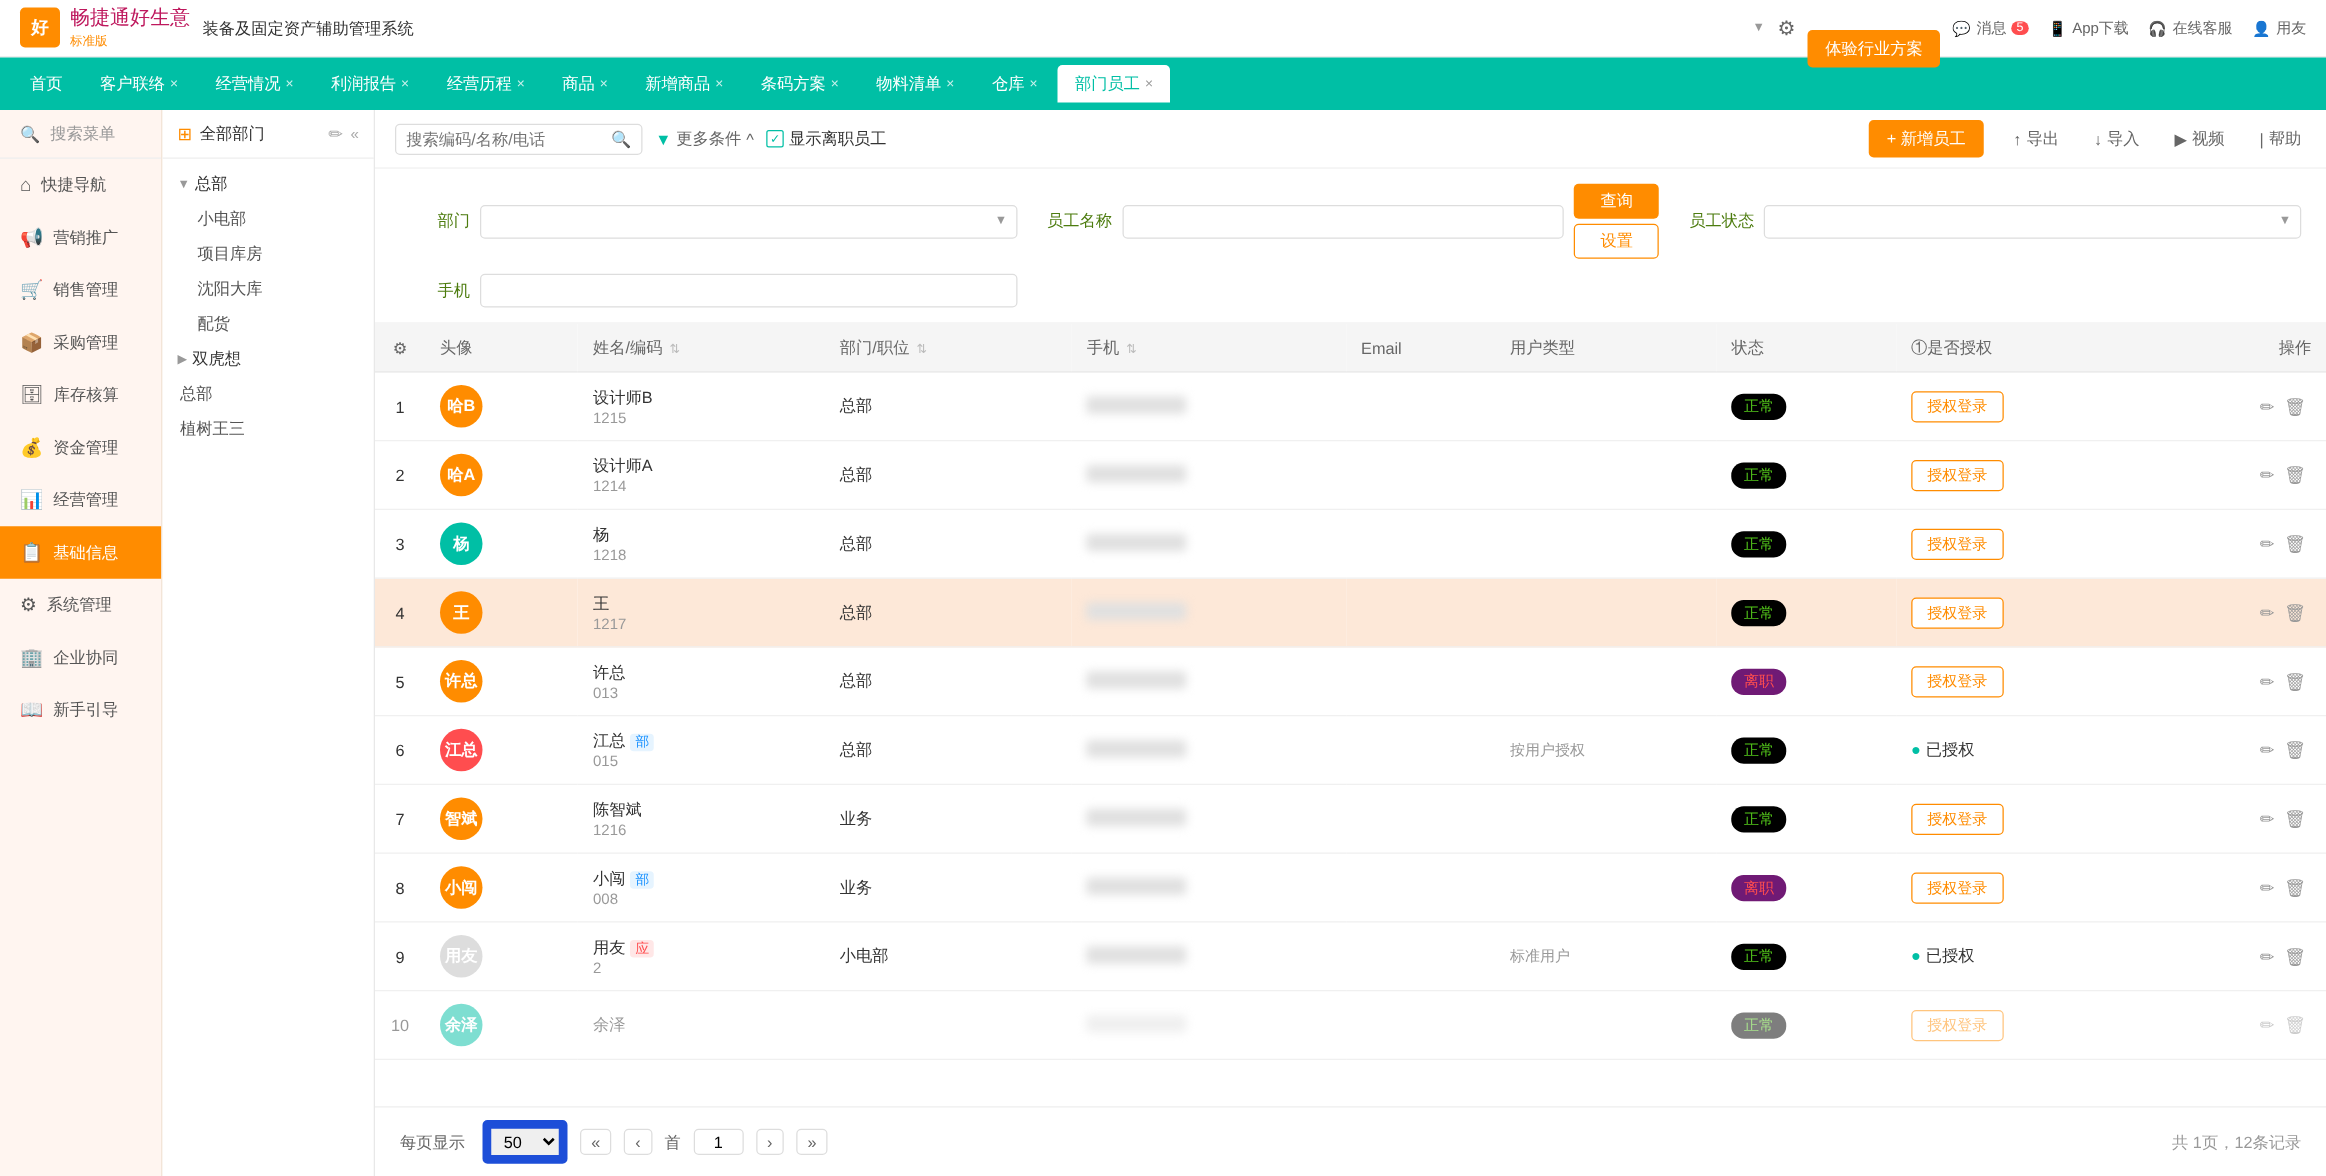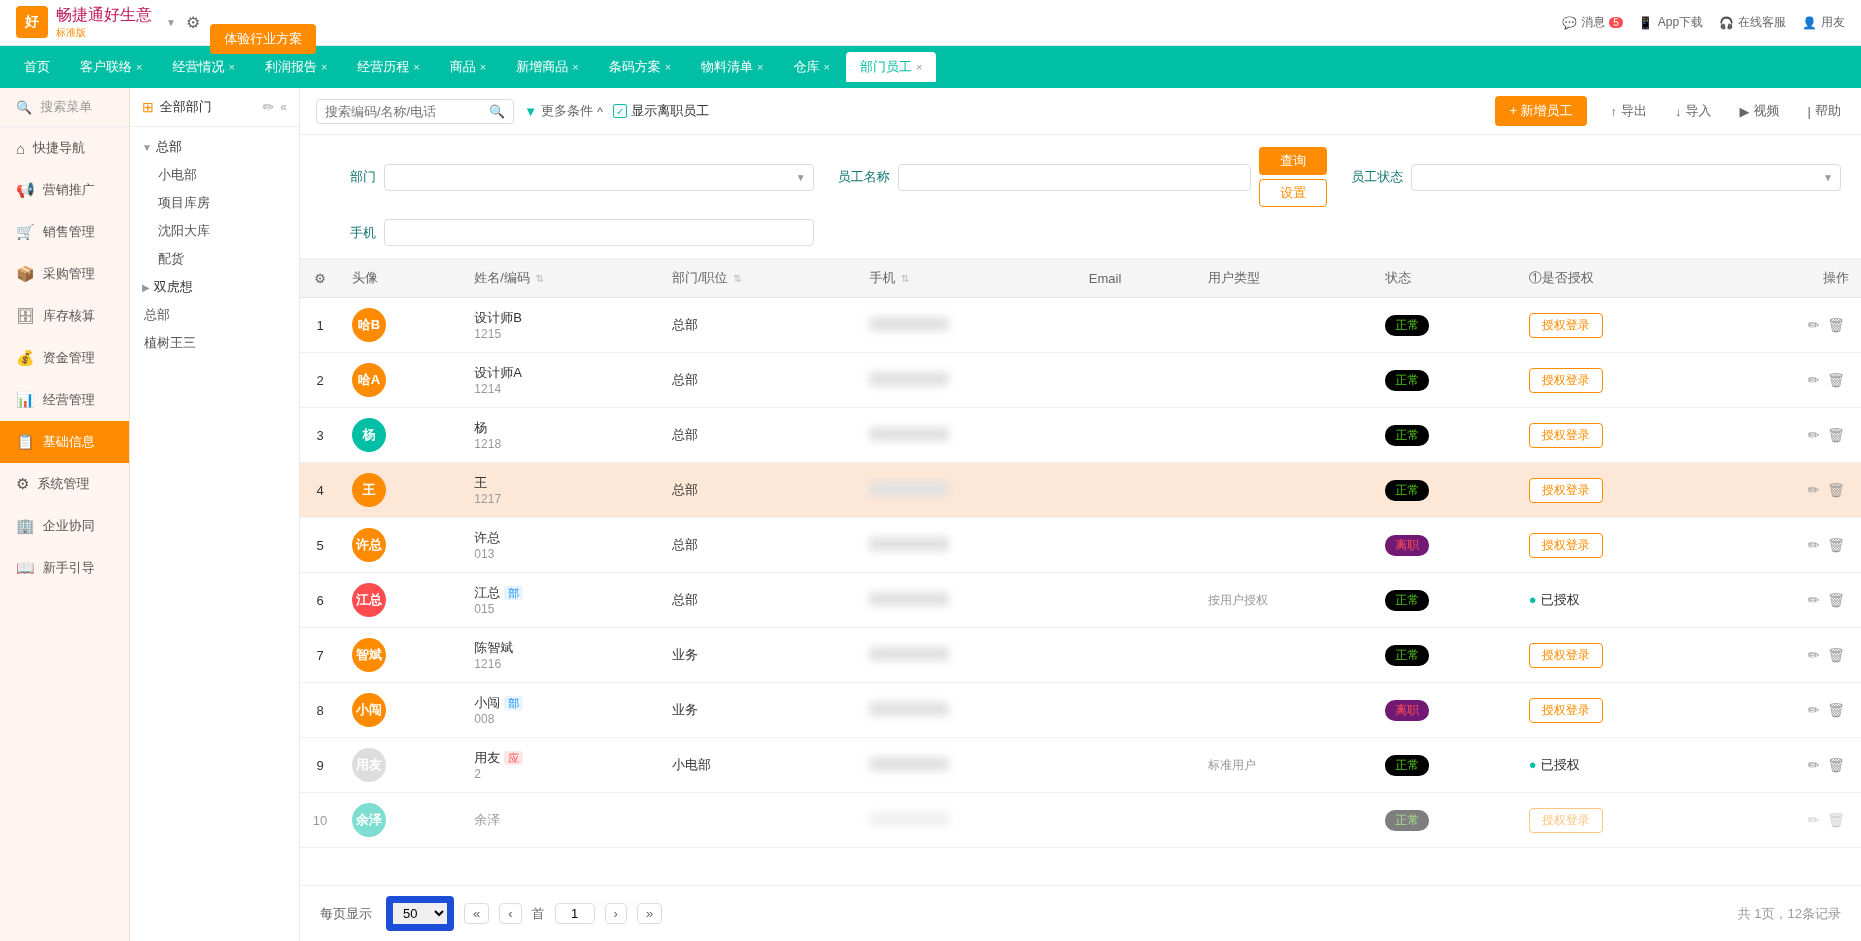--- a/index.html
+++ b/index.html
@@ -81,21 +81,21 @@
     .export-btn, .import-btn, .view-btn {
       color: #666; font-size: 13px; cursor: pointer; display: flex; align-items: center; gap: 4px; padding: 0 4px;
     }
 
     
     .filter-panel {
       background: #fff; border-bottom: 1px solid #eee; padding: 12px 20px;
       display: grid; grid-template-columns: 1fr 1fr 1fr; gap: 12px 20px;
     }
     .filter-row { display: flex; align-items: center; gap: 8px; }
-    .filter-label { color: #0f766e; font-size: 13px; white-space: nowrap; min-width: 56px; text-align: right; }
+    .filter-label { color: #4d7c0f; font-size: 13px; white-space: nowrap; min-width: 56px; text-align: right; }
     .filter-input {
       flex: 1; border: 1px solid #ddd; border-radius: 4px; padding: 5px 8px;
       font-size: 13px; outline: none; color: #333;
     }
     .filter-select-wrap { position: relative; flex: 1; }
     .filter-select-wrap select {
       width: 100%; border: 1px solid #ddd; border-radius: 4px; padding: 5px 24px 5px 8px;
       font-size: 13px; outline: none; appearance: none; background: #fff; color: #333;
     }
     .filter-select-arrow { position: absolute; right: 8px; top: 50%; transform: translateY(-50%); color: #999; font-size: 10px; pointer-events: none; }
@@ -170,20 +170,21 @@
 <body>
 
 <div class="top-bar">
   <div class="logo-area">
     <div class="logo-icon">好</div>
     <div>
       <div class="logo-text">畅捷通好生意</div>
       <div class="logo-badge">标准版</div>
     </div>
   </div>
+  <div class="system-title">装备及固定资产辅助管理系统</div>
   <span class="arrow-down">▼</span>
   <span class="settings-icon">⚙</span>
   <button class="experience-btn">体验行业方案</button>
   <div class="top-bar-actions">
     <div class="top-btn">
       <span>💬</span>
       <span>消息</span>
       <span class="badge">5</span>
     </div>
     <div class="top-btn">

